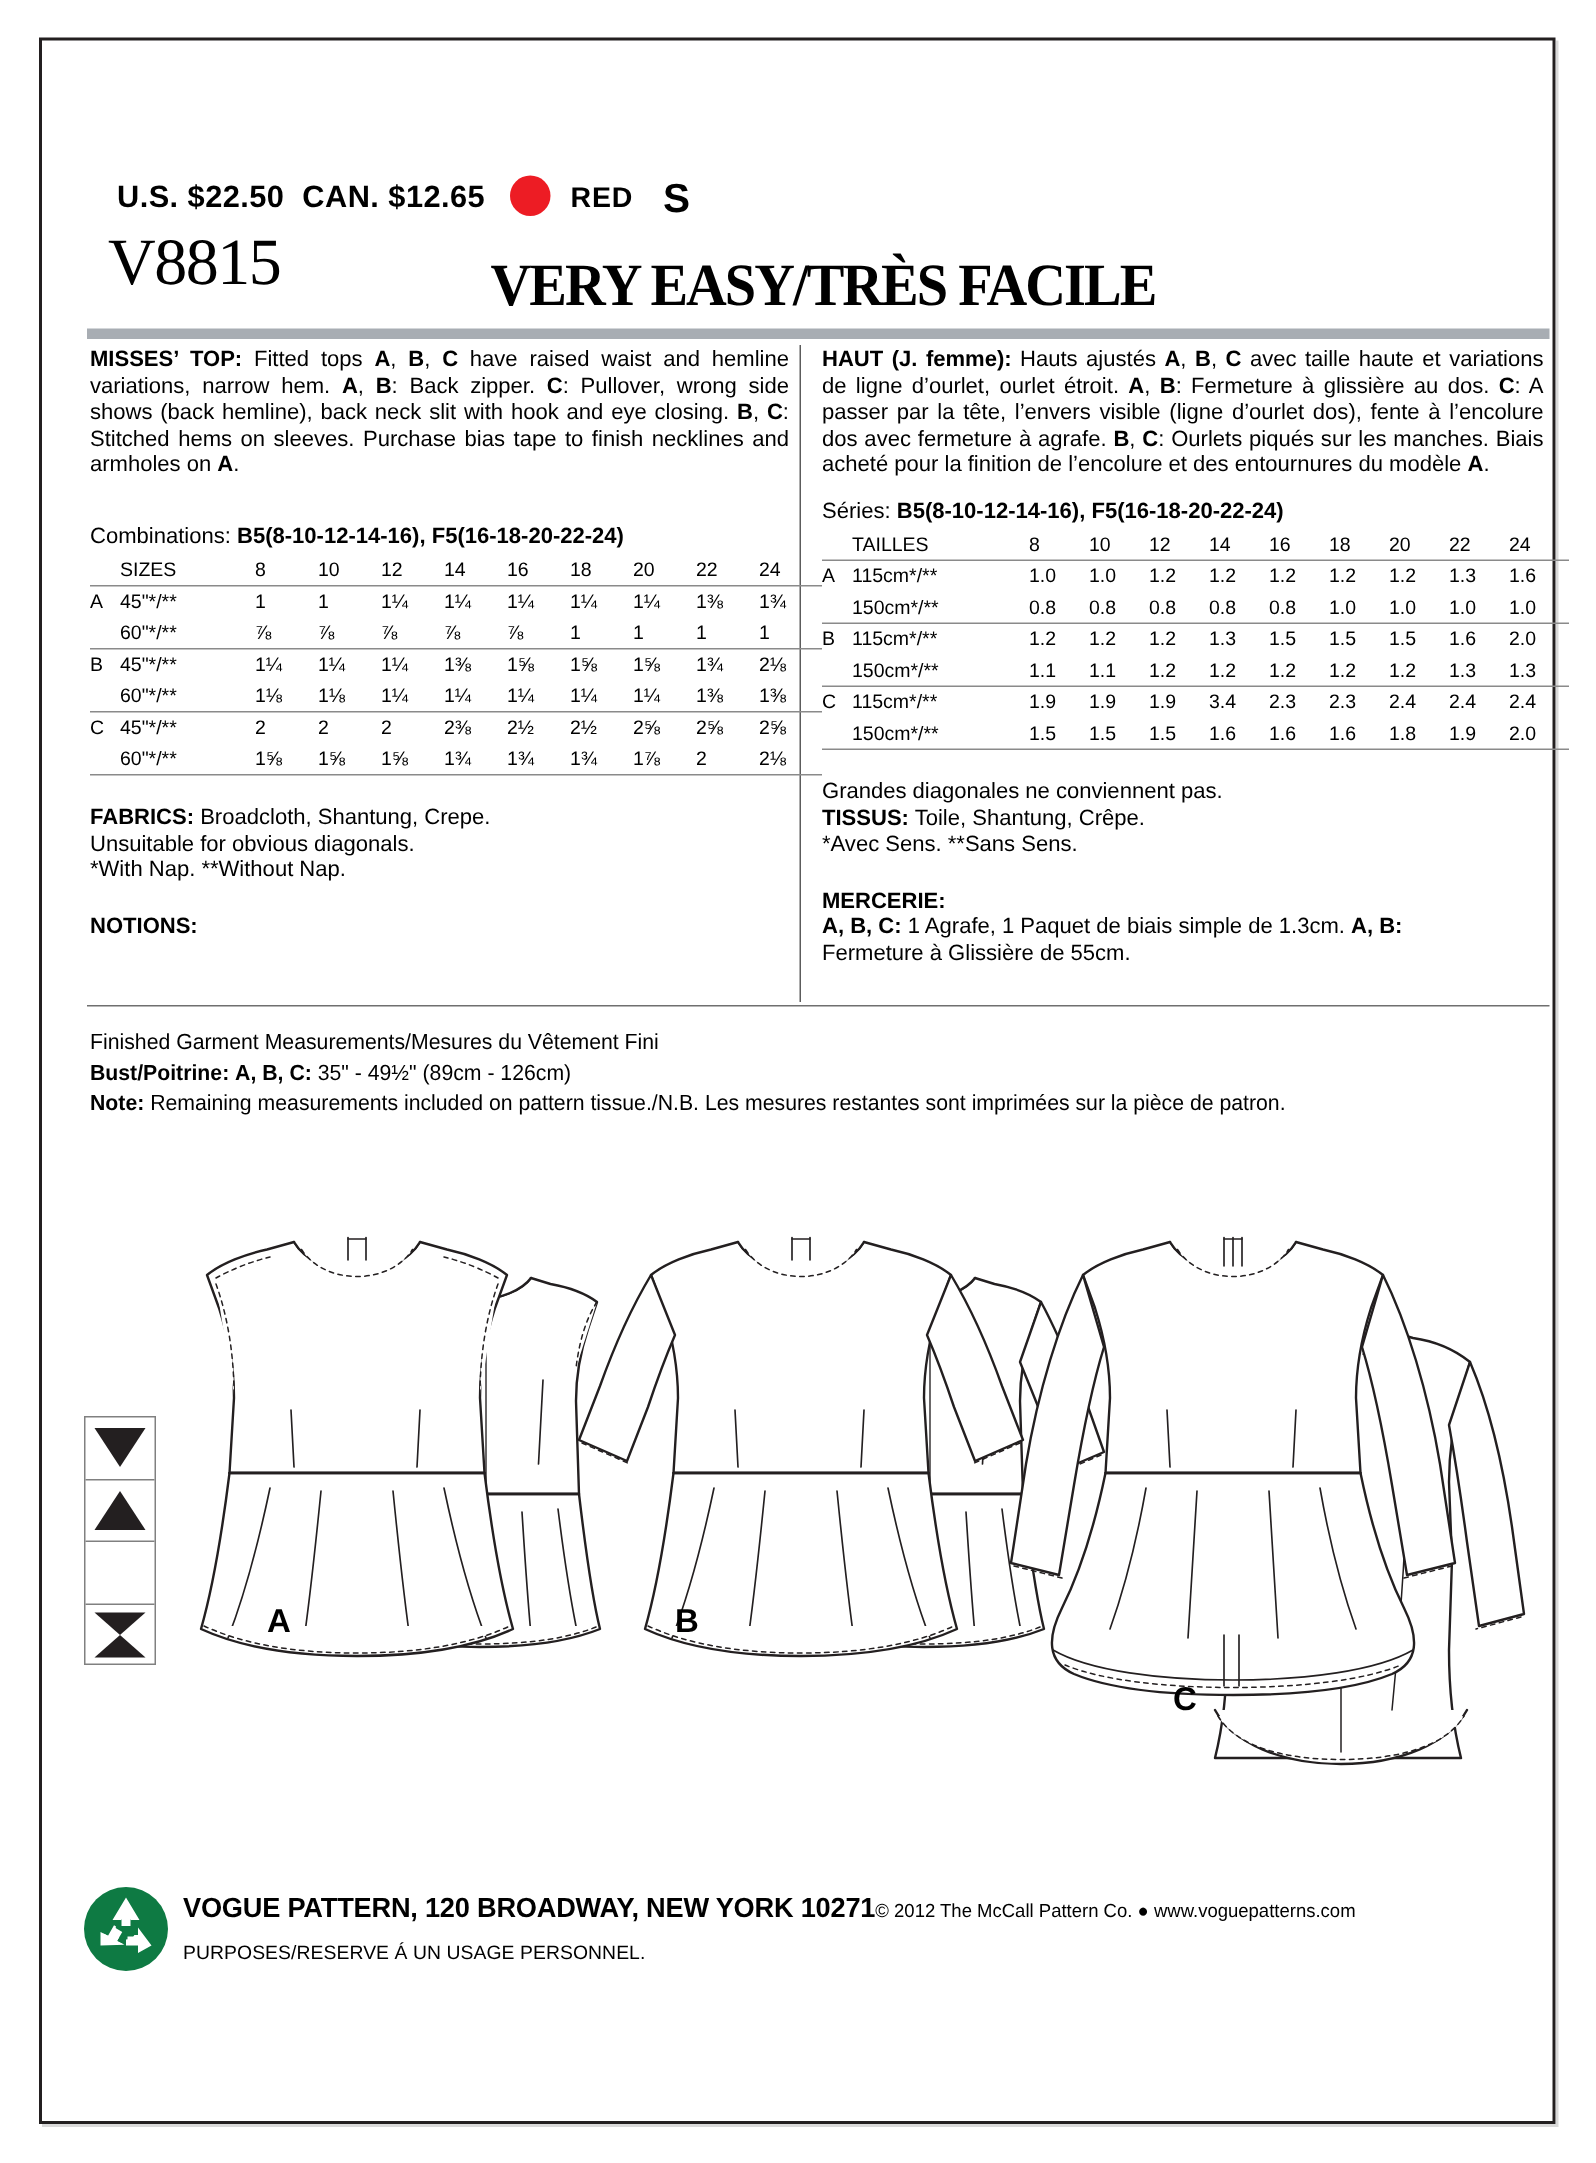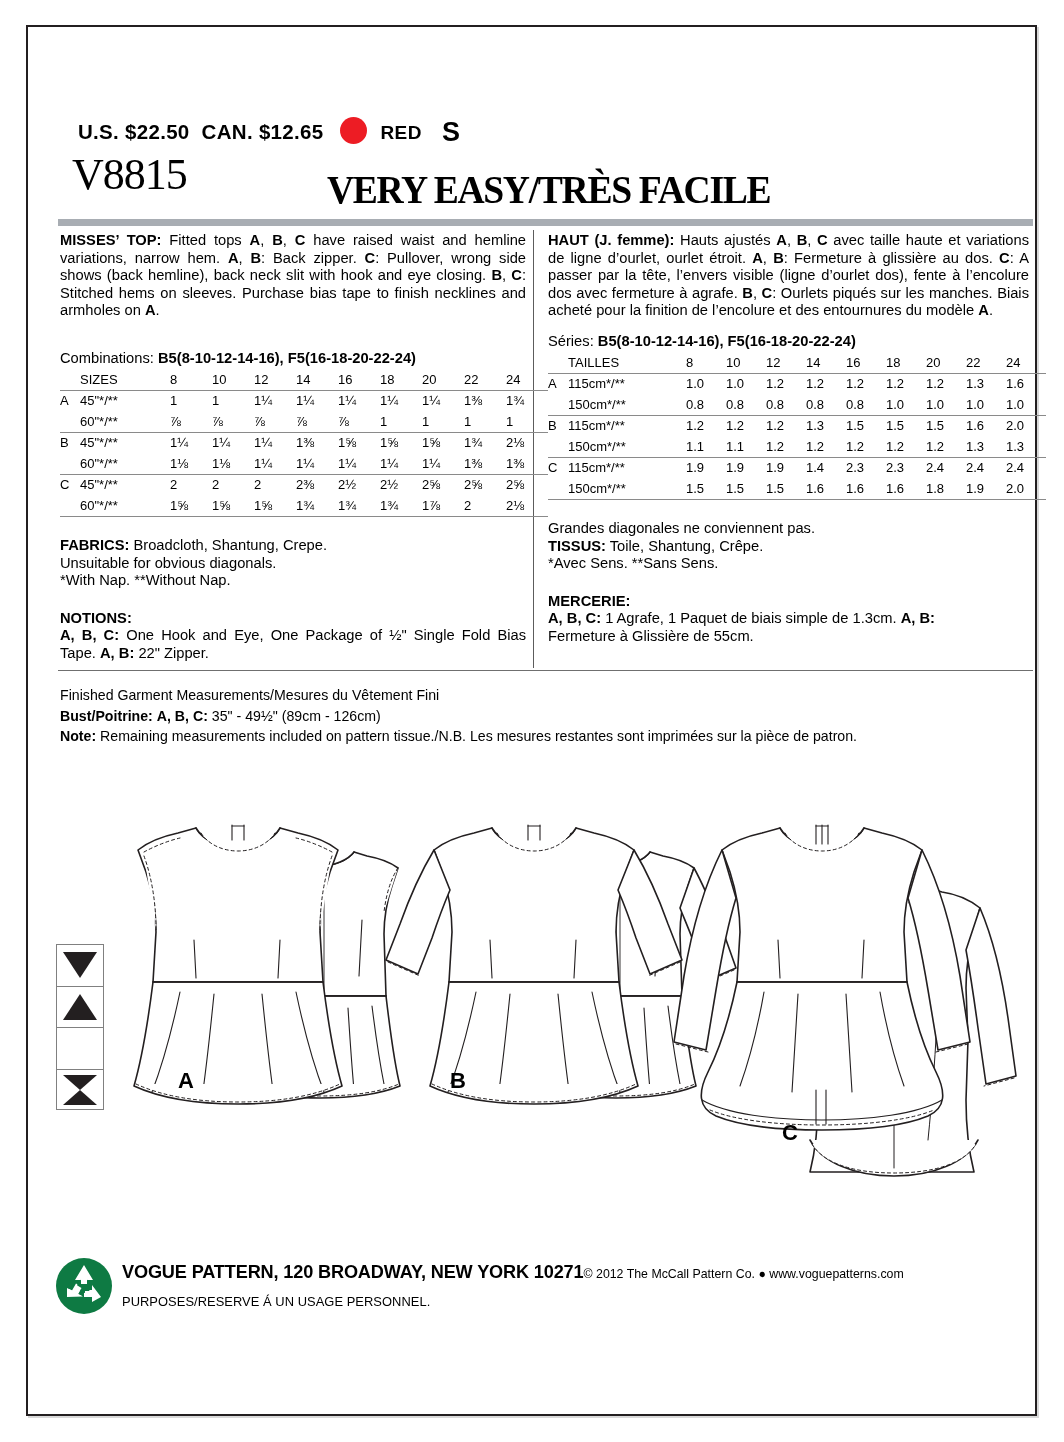--- a/index.html
+++ b/index.html
@@ -408,21 +408,20 @@
 
     <div style="height:20px"></div>
 
     <p class="para noj"><b>FABRICS:</b> <span>Broadcloth, Shantung, Crepe.</span></p>
     <p class="para noj">Unsuitable for obvious diagonals.</p>
     <p class="para noj">*With Nap. **Without Nap.</p>
 
     <div class="spacer-md"></div>
 
     <p class="para noj"><b>NOTIONS:</b></p>
-    <p class="para"><b>A, B, C:</b> One Hook and Eye, One Package of ½" Single Fold Bias Tape. <b>A, B:</b> 22" Zipper.</p>
   </div>
 
   <div class="col col-right">
     <p class="para"><b>HAUT (J. femme):</b> Hauts ajustés <b>A</b>, <b>B</b>, <b>C</b> avec taille haute et variations de ligne d’ourlet, ourlet étroit. <b>A</b>, <b>B</b>: Fermeture à glissière au dos. <b>C</b>: A passer par la tête, l’envers visible (ligne d’ourlet dos), fente à l’encolure dos avec fermeture à agrafe. <b>B</b>, <b>C</b>: Ourlets piqués sur les manches. Biais acheté pour la finition de l’encolure et des entournures du modèle <b>A</b>.</p>
 
     <div style="height:13px"></div>
 
     <div class="combi"><span>Séries:</span> <b>B5(8-10-12-14-16), F5(16-18-20-22-24)</b></div>
 
     <table class="yard" id="table-metric">
@@ -491,21 +490,21 @@
             <td class="c-num-r">1.2</td>
             <td class="c-num-r">1.3</td>
             <td class="c-num-r">1.3</td>
           </tr>
           <tr class="rule-top">
             <td class="c-view">C</td>
             <td class="c-width-r">115cm*/**</td>
             <td class="c-num-r">1.9</td>
             <td class="c-num-r">1.9</td>
             <td class="c-num-r">1.9</td>
-            <td class="c-num-r">1.4</td>
+            <td class="c-num-r">3.4</td>
             <td class="c-num-r">2.3</td>
             <td class="c-num-r">2.3</td>
             <td class="c-num-r">2.4</td>
             <td class="c-num-r">2.4</td>
             <td class="c-num-r">2.4</td>
           </tr>
           <tr class="rule-bot rule-bot">
             <td class="c-view"></td>
             <td class="c-width-r">150cm*/**</td>
             <td class="c-num-r">1.5</td>

